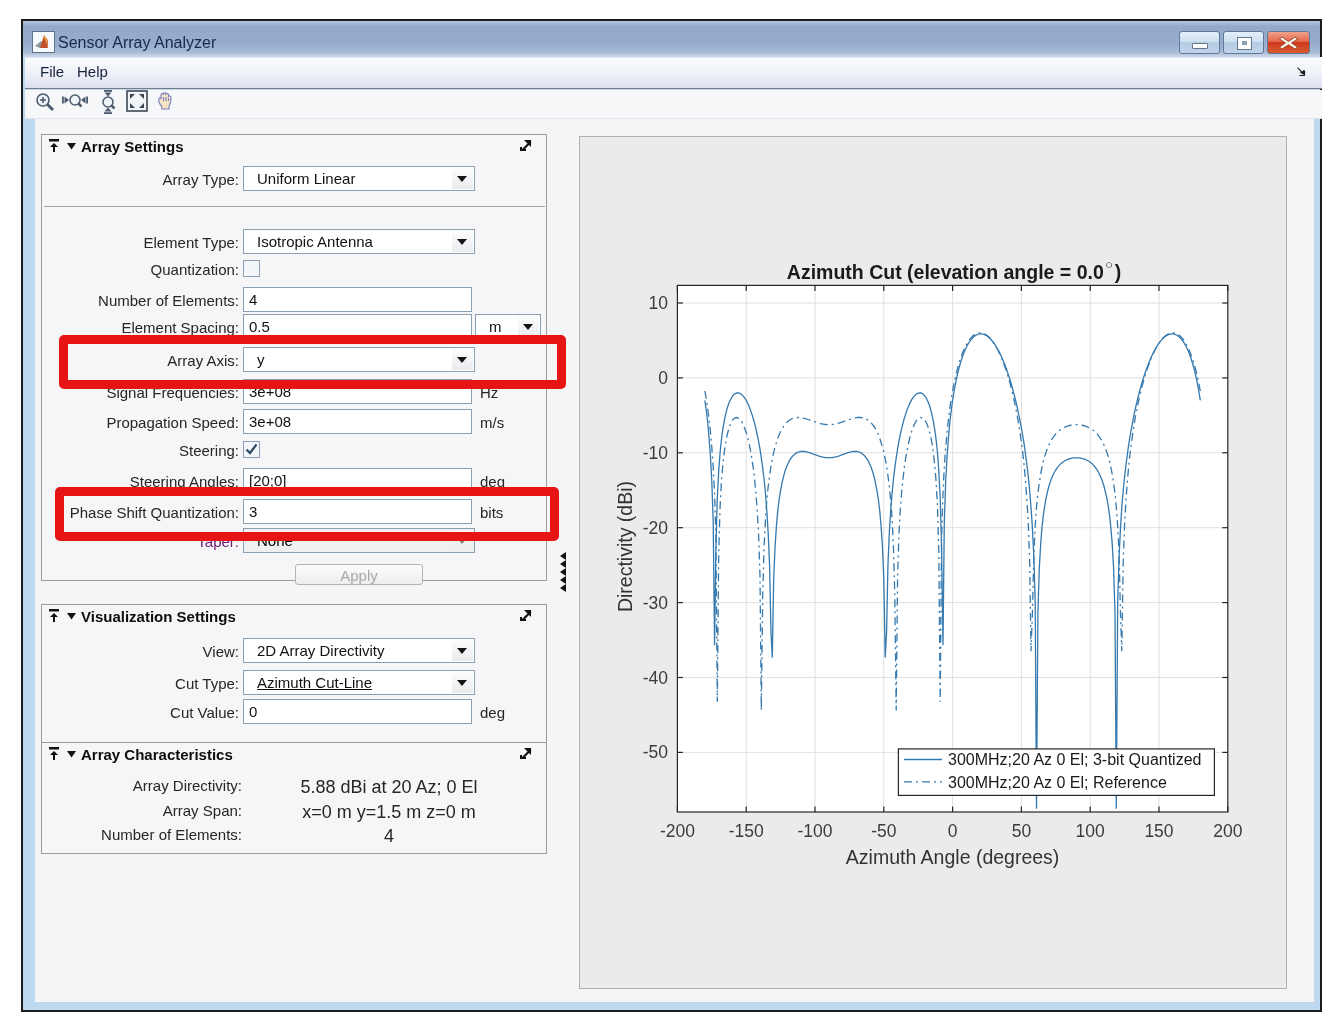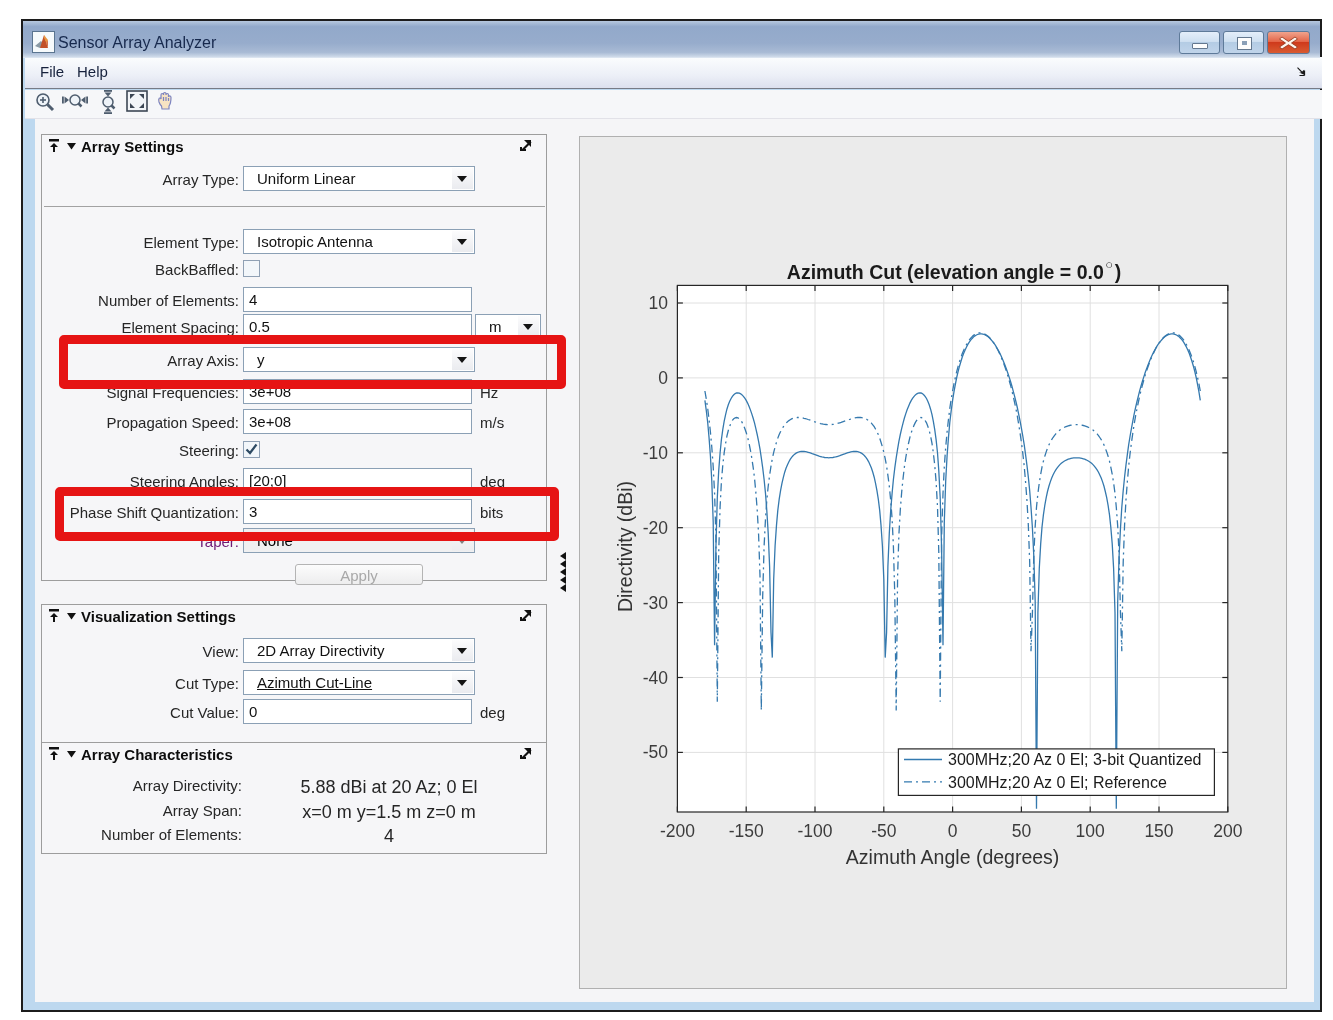--- a/index.html
+++ b/index.html
@@ -144,21 +144,21 @@
           <rect x="1" y="10" width="6" height="2"></rect>
           <path d="M11 2 L3 10 L4.5 11.5 L12.5 3.5"></path>
         </g>
       </svg>
 
     <div class="rlabel" style="top:36px;margin-left:24px;">Array Type:</div>
     <div class="combo" style="top:31px;">Uniform Linear<div class="cbtn"></div></div>
     <div class="abs" style="left:2px; top:71px; width:501px; height:1px; background:#a2a2a2;"></div>
     <div class="rlabel" style="top:99px;">Element Type:</div>
     <div class="combo" style="top:94px;">Isotropic Antenna<div class="cbtn"></div></div>
-    <div class="rlabel" style="top:126px;">BackBaffled:</div>
+    <div class="rlabel" style="top:126px;">Quantization:</div>
     <div class="chk" style="top:125px;"></div>
     <div class="rlabel" style="top:157px;">Number of Elements:</div>
     <div class="tinput" style="top:152px;">4</div>
     <div class="rlabel" style="top:184px;">Element Spacing:</div>
     <div class="tinput" style="top:179px;">0.5</div>
     <div class="combo" style="left:433px; top:179px; width:66px;">m<div class="cbtn"></div></div>
     <div class="rlabel" style="top:217px;">Array Axis:</div>
     <div class="combo" style="top:212px;">y<div class="cbtn"></div></div>
     <div class="rlabel" style="top:249px;">Signal Frequencies:</div>
     <div class="tinput" style="top:244px;">3e+08</div>

